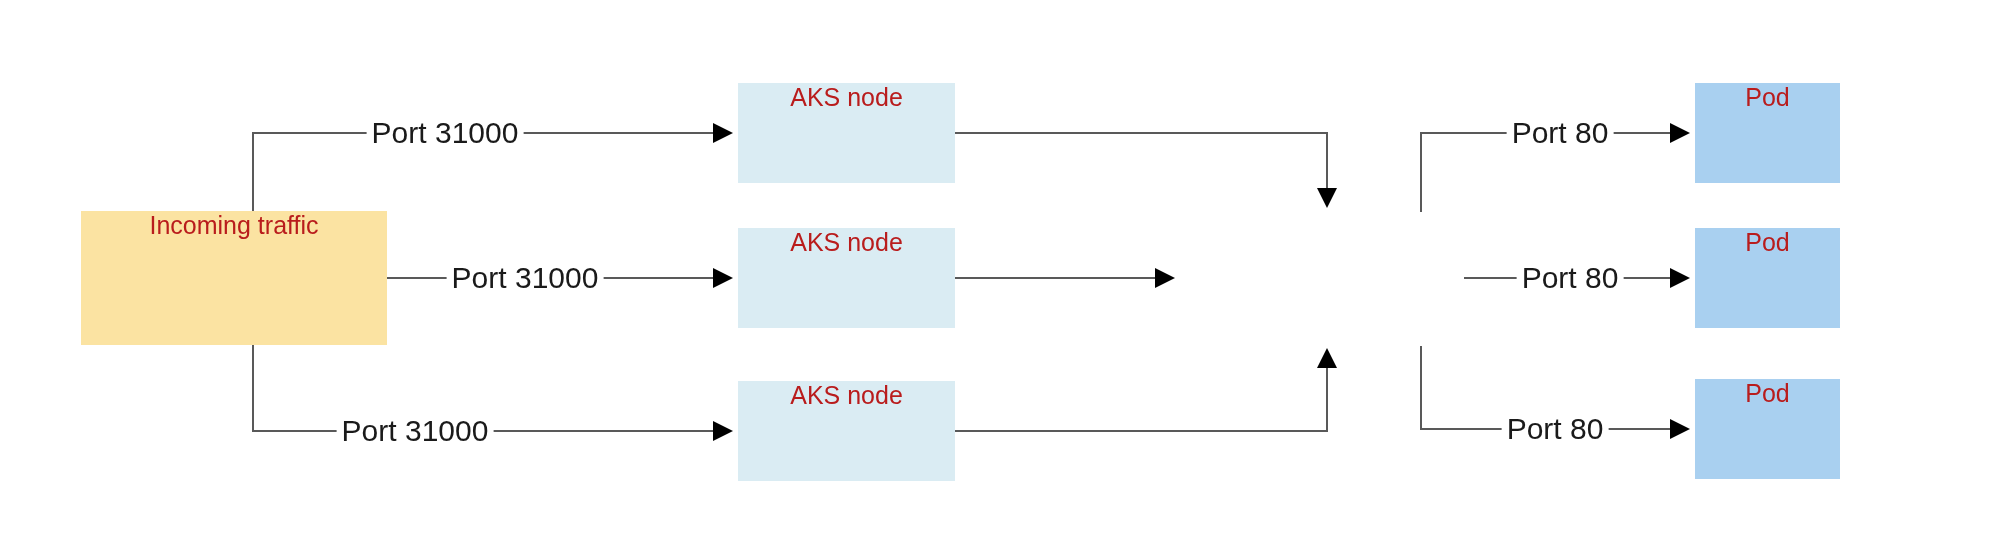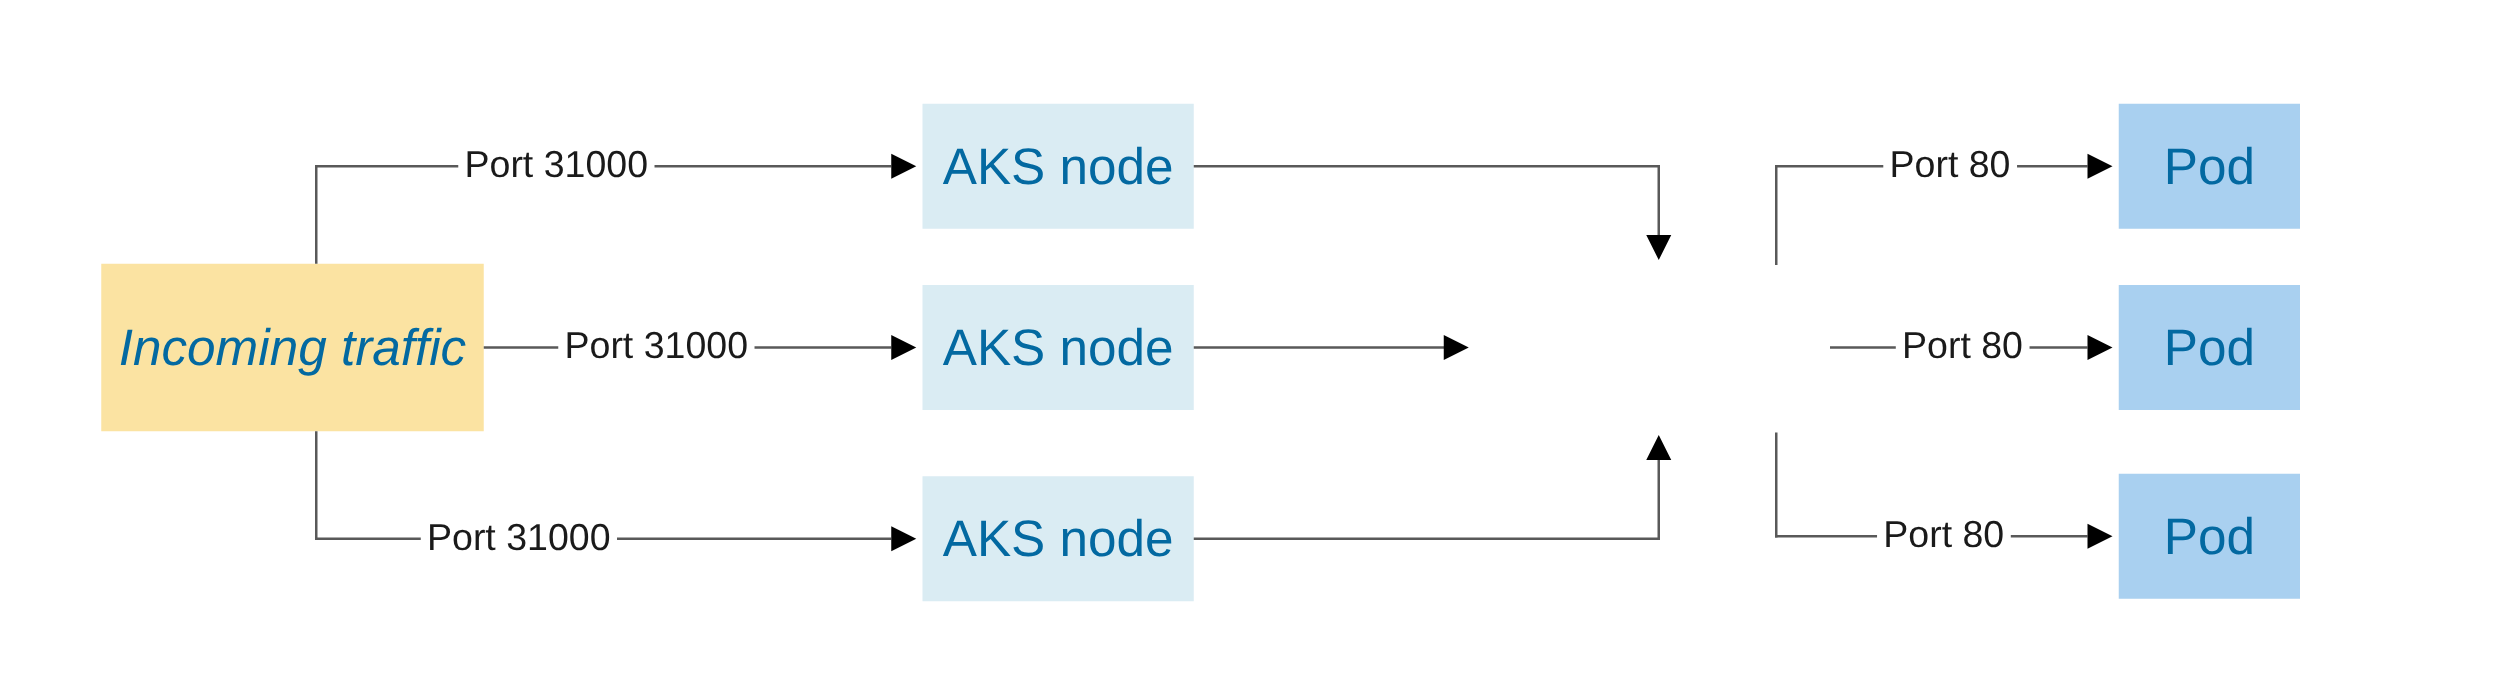--- a/index.html
+++ b/index.html
@@ -8,25 +8,24 @@
     width: 2001px;
     height: 560px;
     background: #ffffff;
     overflow: hidden;
     font-family: "Liberation Sans", sans-serif;
     color: #1a1a1a;
   }
   .box {
     position: absolute;
     display: flex;
-    align-items: center;
     justify-content: center;
-    font-size: 41px;
+    font-size: 25px;
     font-weight: 400;
-    color: #0369a1;
+    color: #b91c1c;
     white-space: nowrap;
   }
   .line { position: absolute; background: #595959; }
   .line.h { height: 2px; }
   .line.v { width: 2px; }
   .arrow { position: absolute; width: 0; height: 0; }
   .arrow.right {
     border-top: 10px solid transparent;
     border-bottom: 10px solid transparent;
     border-left: 20px solid #000000;
@@ -50,21 +49,21 @@
     line-height: 1.15;
     color: #1a1a1a;
     white-space: nowrap;
   }
 </style>
 </head>
 <body>
 
 <div class="canvas">
 
-  <div class="box" style="left: 81px; top: 211px; width: 306px; height: 134px; background-color: rgb(251, 227, 162); font-style: italic;">
+  <div class="box" style="left: 81px; top: 211px; width: 306px; height: 134px; background-color: rgb(251, 227, 162);">
     <span>Incoming traffic</span>
   </div>
 
   <div class="box" style="left: 738px; top: 83px; width: 217px; height: 100px; background-color: rgb(218, 236, 243);">
     <span>AKS node</span>
   </div>
 
   <div class="box" style="left: 738px; top: 228px; width: 217px; height: 100px; background-color: rgb(218, 236, 243);">
     <span>AKS node</span>
   </div>

